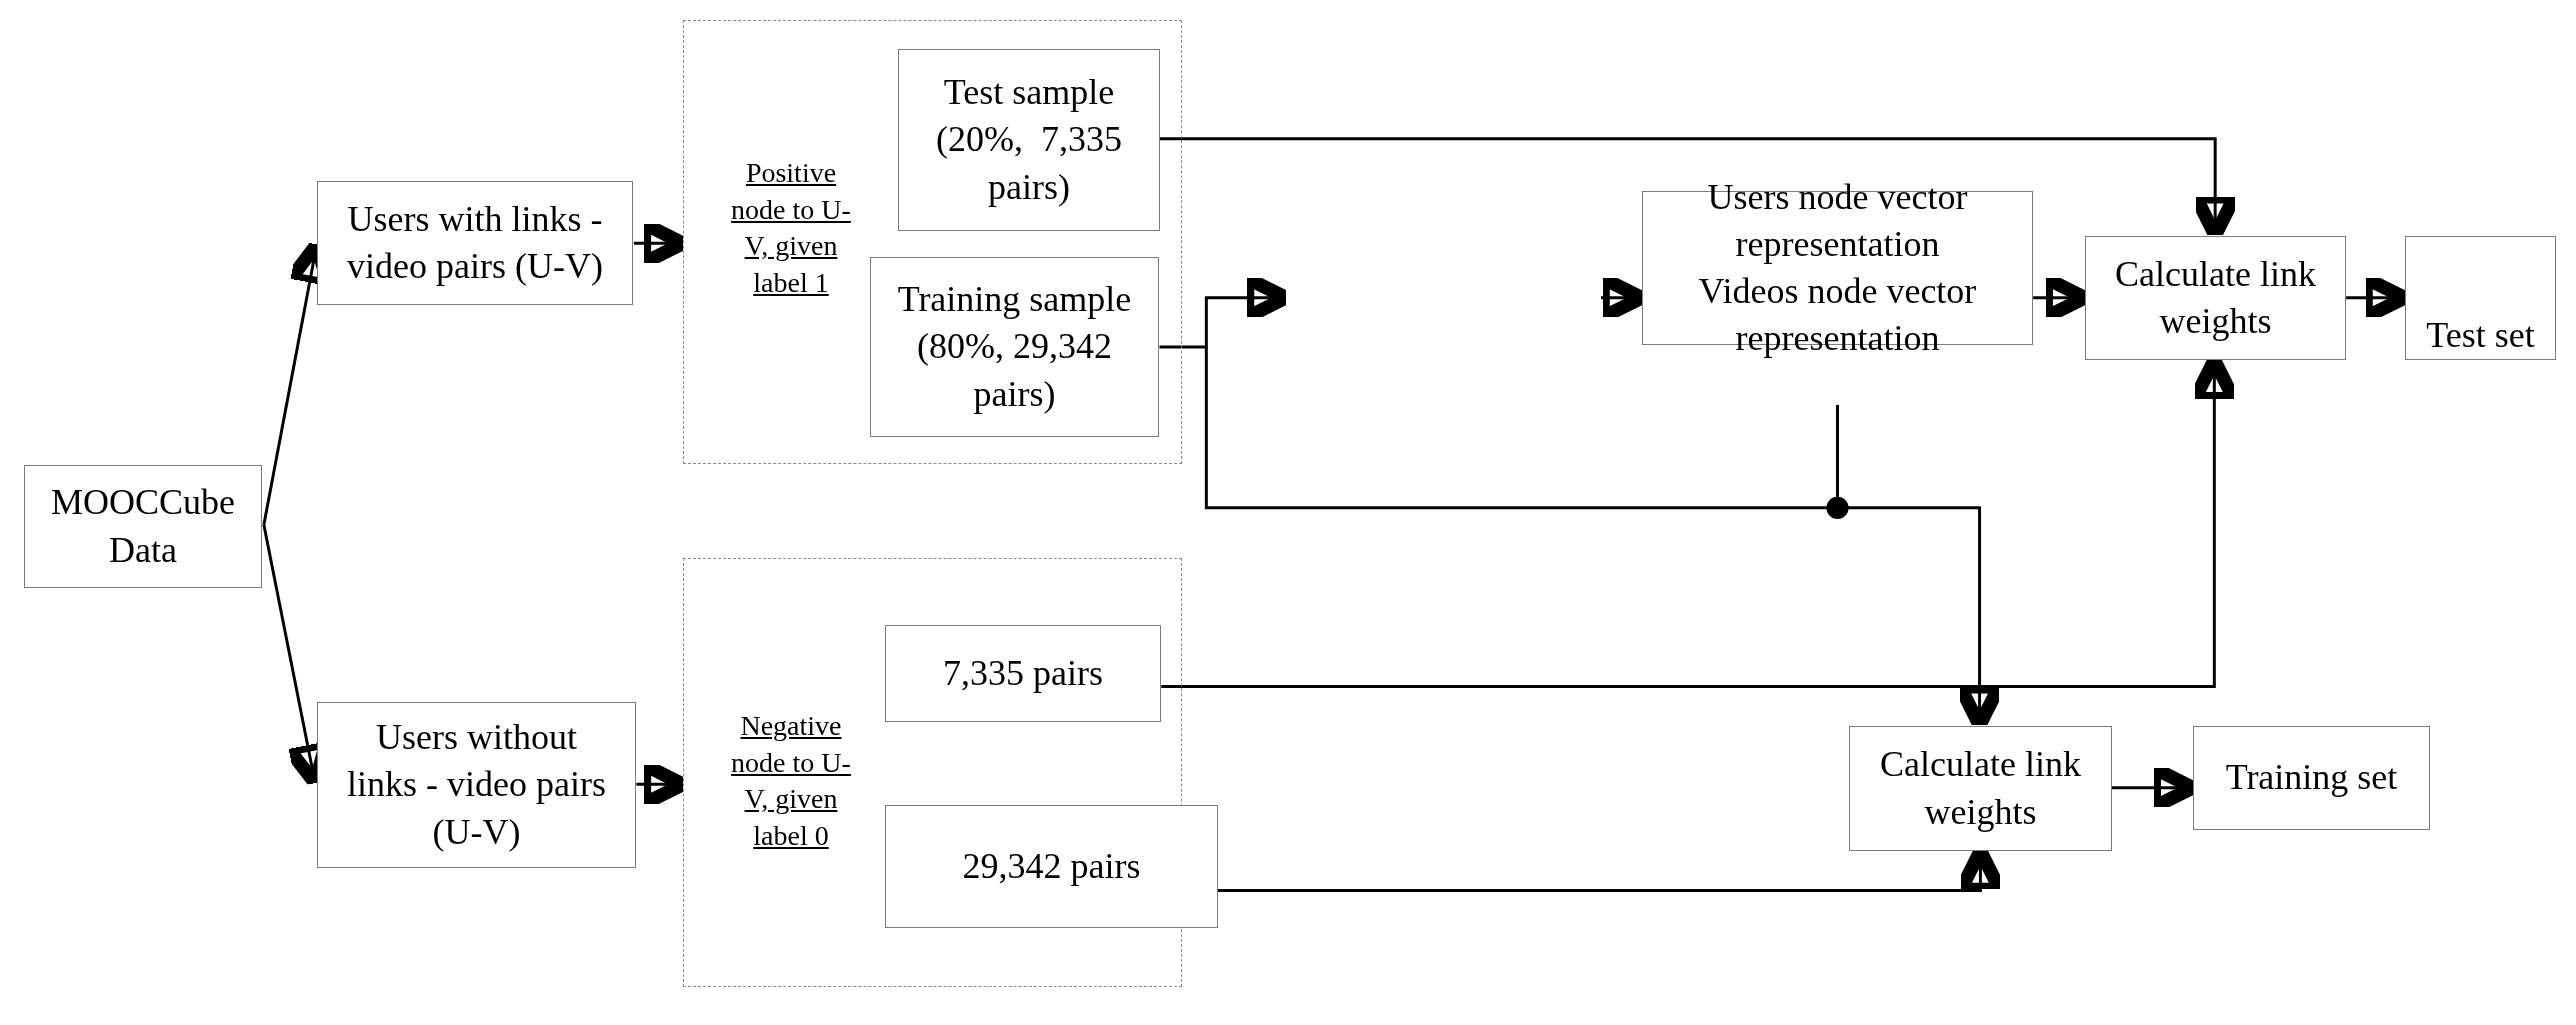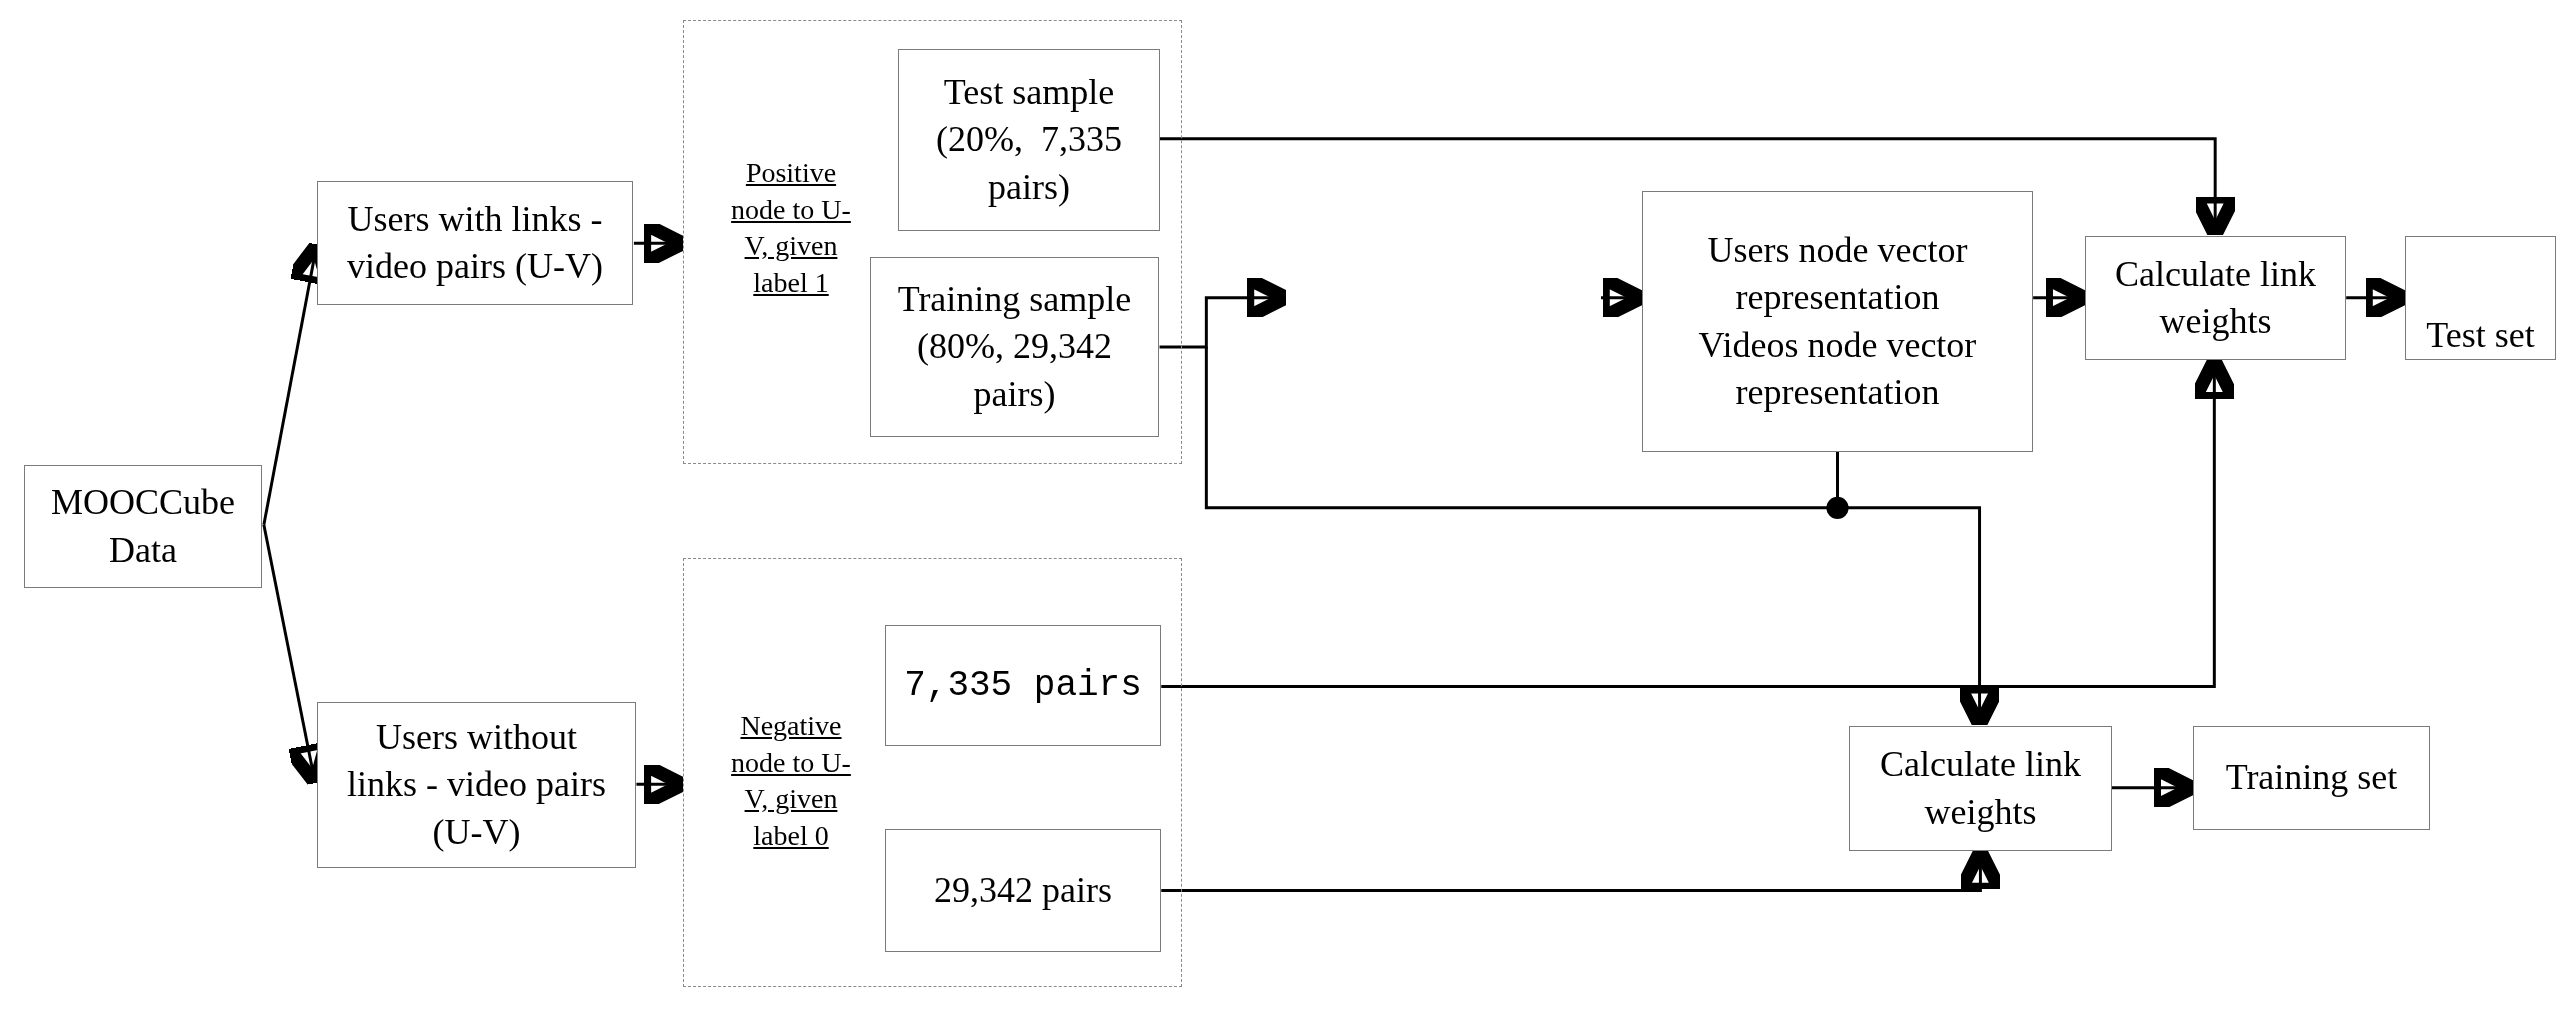--- a/index.html
+++ b/index.html
@@ -63,24 +63,24 @@
   
   #n-mooccube        { left: 24px;   top: 465px;  width: 238px; height: 123px; }
   #n-users-with      { left: 317px;  top: 181px;  width: 316px; height: 124px; }
   #n-users-without   { left: 317px;  top: 702px;  width: 319px; height: 166px; }
   #g-positive        { left: 683px;  top: 19.6px;   width: 499px; height: 444px; }
   #g-negative        { left: 683px;  top: 558px;  width: 499px; height: 429px; }
   #l-positive        { left: 676px;  top: 155px;  width: 230px; height: 201px; }
   #l-negative        { left: 676px;  top: 708px;  width: 230px; height: 201px; }
   #n-test-sample     { left: 898px; top: 49px;   width: 262px; height: 182px; }
   #n-training-sample { left: 870px; top: 257px;  width: 289px; height: 180px; }
-  #n-pairs-7335      { left: 885px; top: 625px;  width: 276px; height: 121px; font-family: Liberation Mono, monospace; }
-  #n-pairs-29342     { left: 885px; top: 829px;  width: 276px; height: 123px; }
+  #n-pairs-7335      { left: 885px; top: 625px;  width: 276px; height: 97px; }
+  #n-pairs-29342     { left: 885px; top: 805px;  width: 333px; height: 123px; }
   #n-metapath        { left: 1286px; top: 236px;  width: 315px; height: 125px; }
-  #n-node-vectors    { left: 1642px; top: 191px;  width: 391px; height: 261px; }
+  #n-node-vectors    { left: 1642px; top: 191px;  width: 391px; height: 154px; }
   #n-calc-top        { left: 2085px; top: 236px;  width: 261px; height: 124px; }
   #n-test-set        { left: 2405px; top: 236px;  width: 151px; height: 124px; align-items: flex-end; }
   #n-calc-bottom     { left: 1849px; top: 726px;  width: 263px; height: 125px; }
   #n-training-set    { left: 2193px; top: 726px;  width: 237px; height: 104px; }
 </style>
 </head>
 <body>
 
 <div id="canvas">
 

